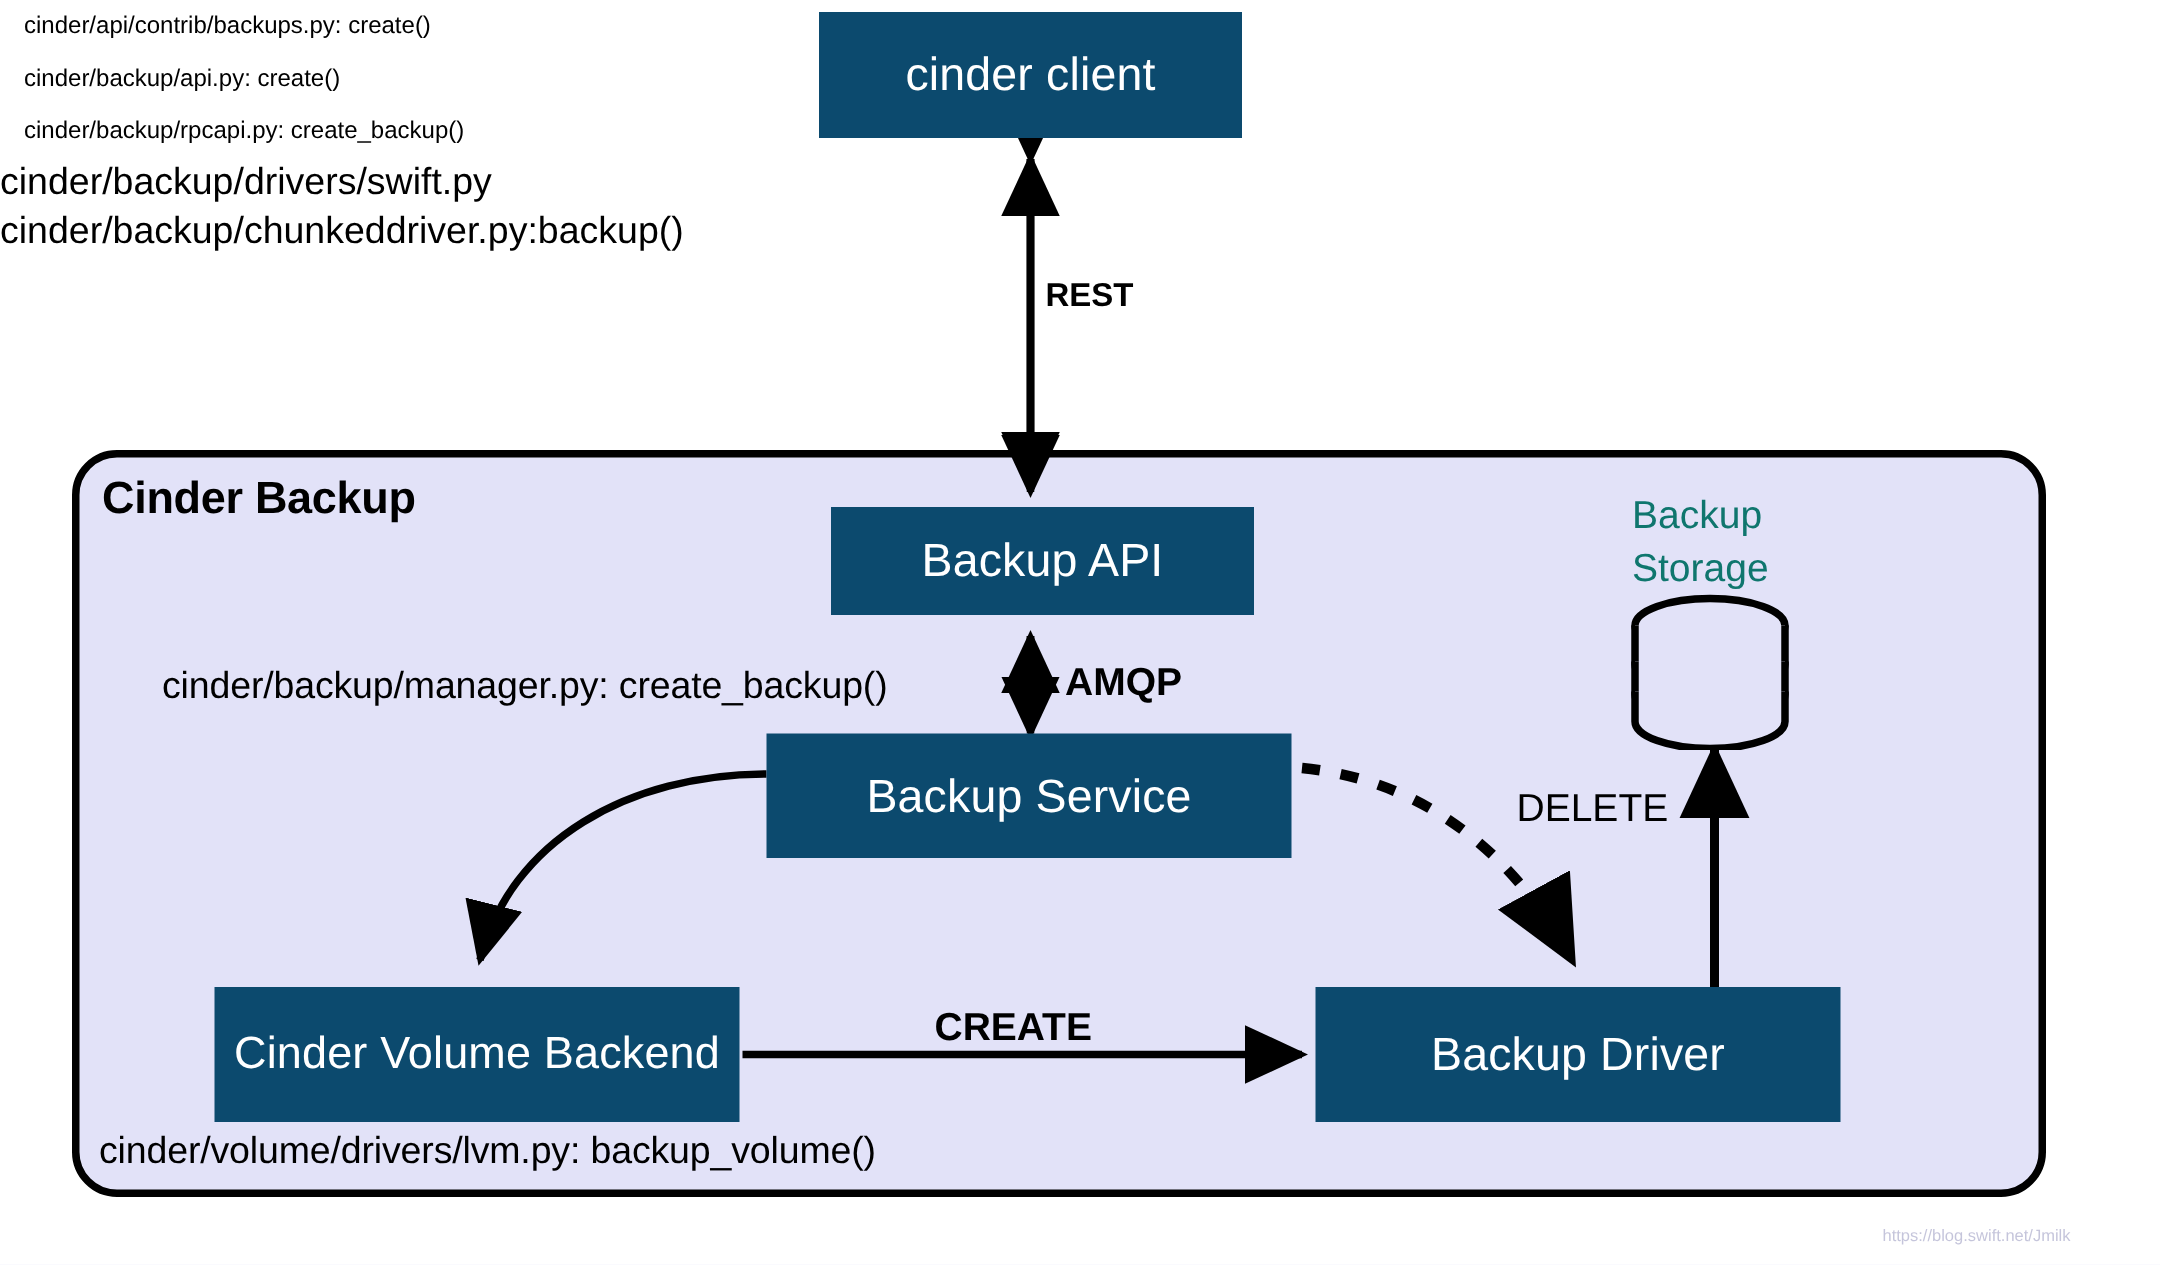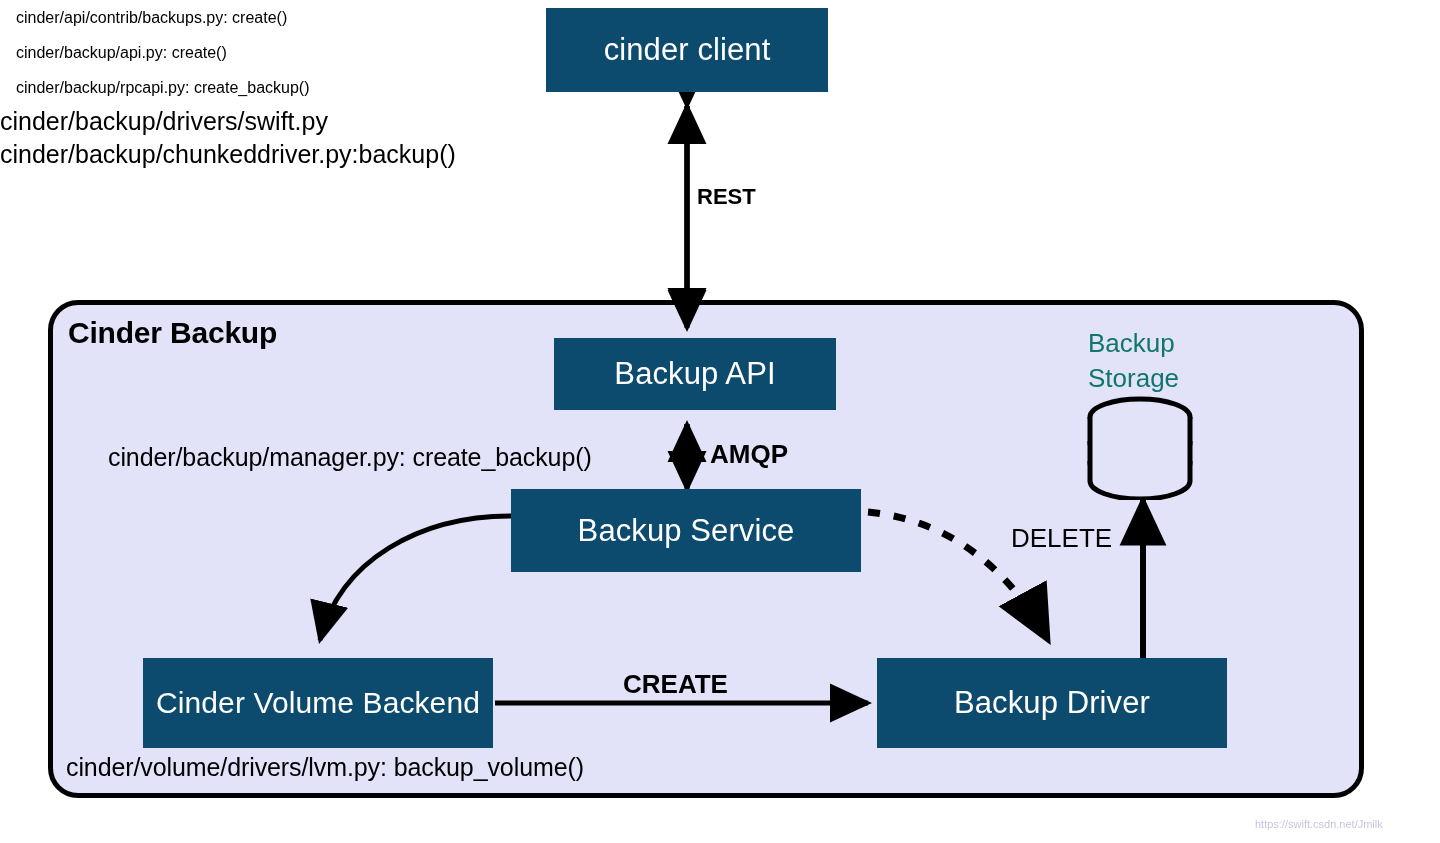--- a/index.html
+++ b/index.html
@@ -196,15 +196,15 @@
   </div>
 
   <div class="lbl lbl-bold" id="lbl-rest">REST</div>
   <div class="lbl lbl-bold" id="lbl-amqp">AMQP</div>
   <div class="lbl lbl-bold" id="lbl-delete">DELETE</div>
   <div class="lbl lbl-bold" id="lbl-create">CREATE</div>
 
   <div class="lbl code" id="lbl-manager">cinder/backup/manager.py: create_backup()</div>
   <div class="lbl code" id="lbl-lvm">cinder/volume/drivers/lvm.py: backup_volume()</div>
 
-  <div id="watermark-small">https://swift.csdn.net/Jmilk</div>
+  <div id="watermark-small">https://blog.swift.net/Jmilk</div>
 
 </div>
 
 </body></html>

